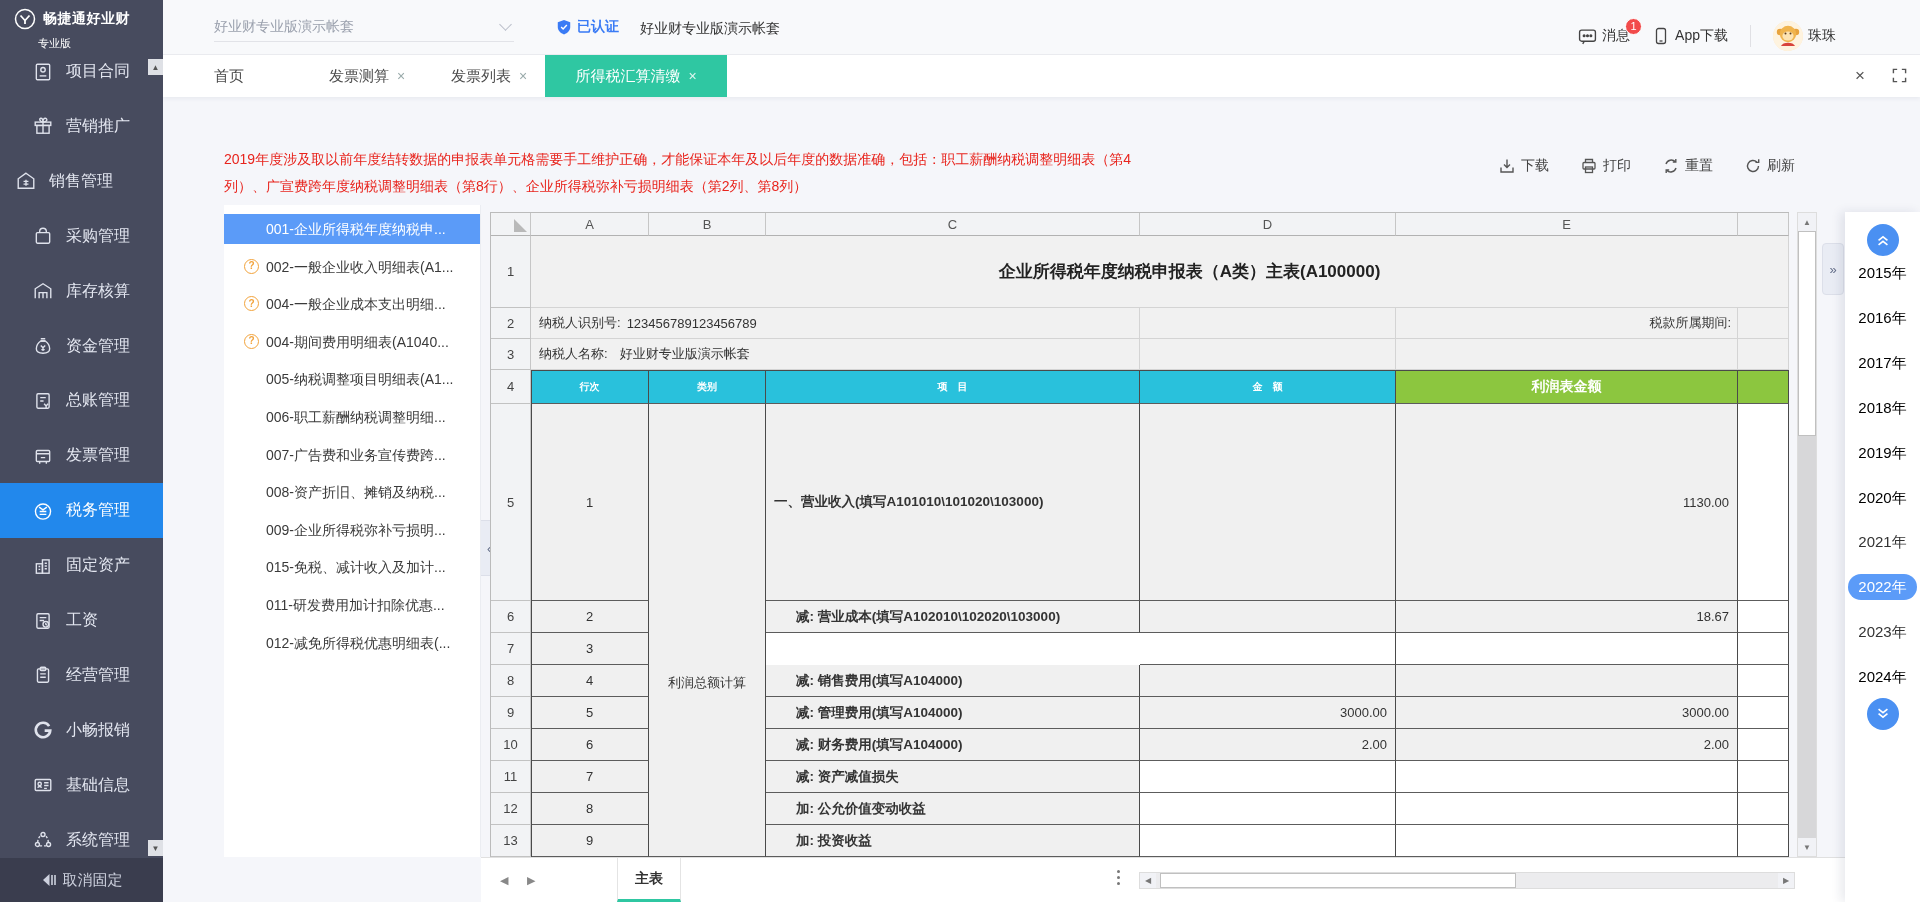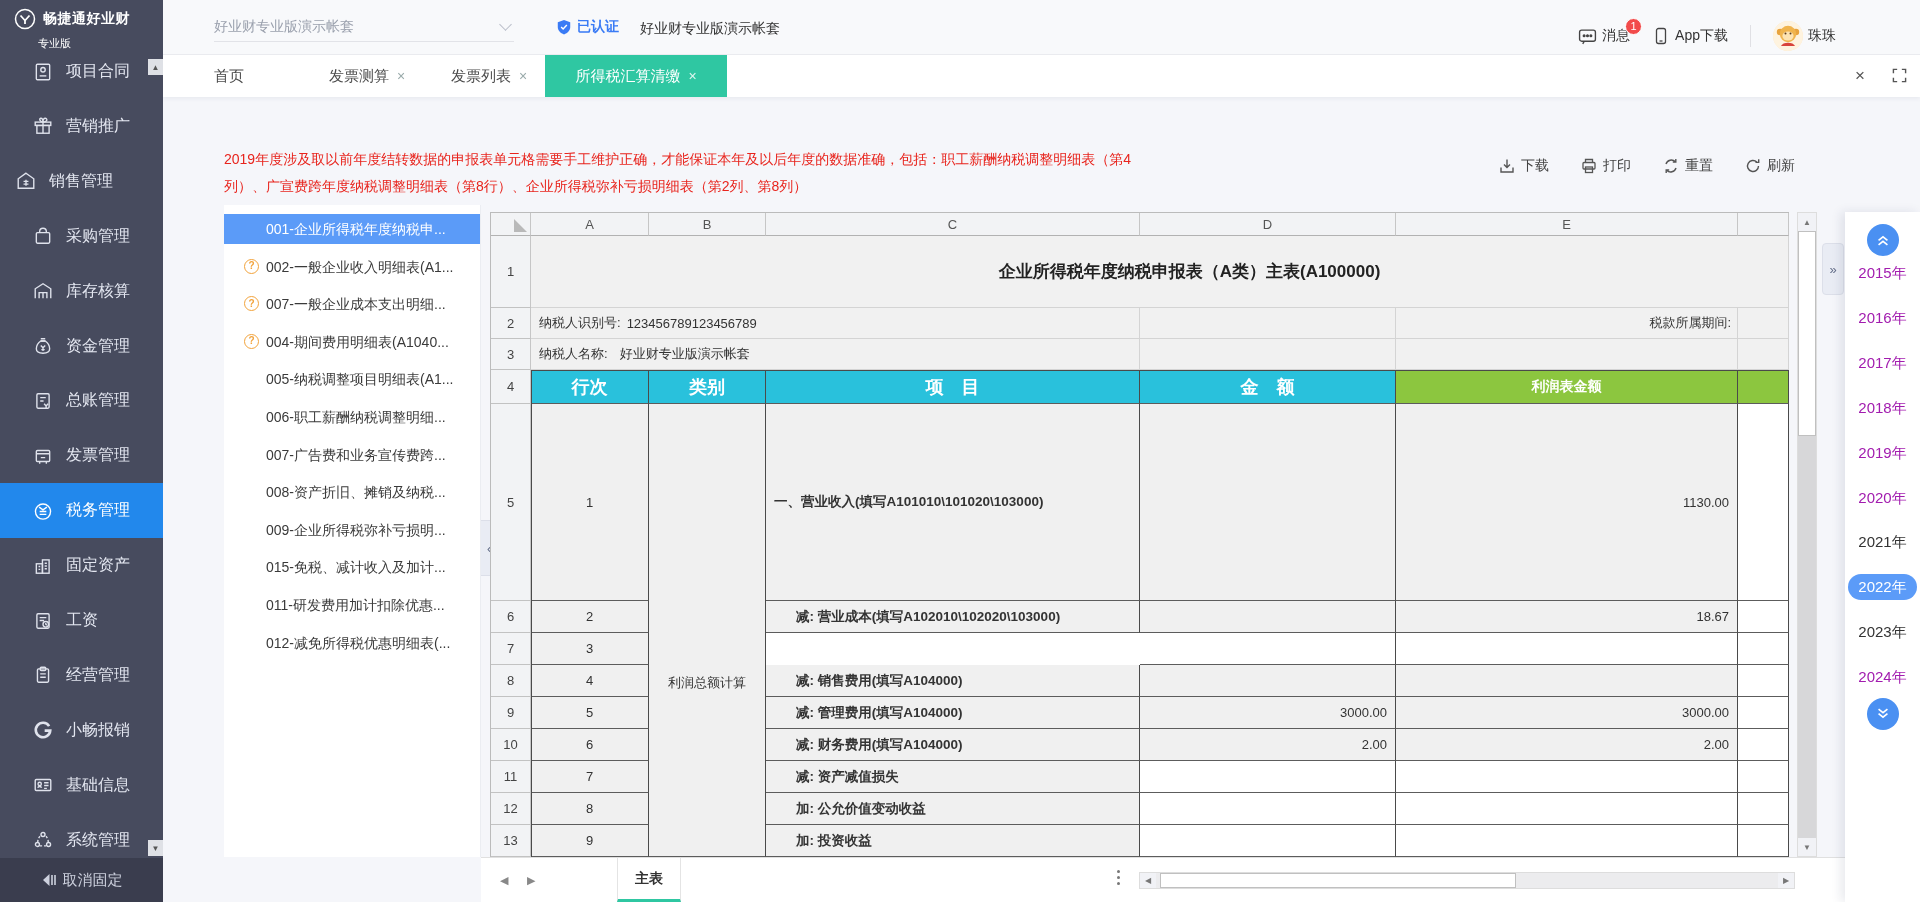--- a/index.html
+++ b/index.html
@@ -68,21 +68,21 @@
   
   .sheet{position:absolute;left:490px;top:212px;width:1299px;height:645px;background:#fff;border-left:1px solid #bbb;border-top:1px solid #bbb;overflow:hidden;}
   .cell{position:absolute;font-size:13px;color:#333;overflow:hidden;}
   .hdrcell{background:#f2f3f5;border-right:1px solid #c6c6c6;border-bottom:1px solid #b2b2b2;
     display:flex;align-items:center;justify-content:center;color:#555;font-size:13px;}
   .numcell{background:#f2f3f5;border-right:1px solid #c6c6c6;border-bottom:1px solid #c2c2c2;
     display:flex;align-items:center;justify-content:center;color:#444;font-size:13px;}
   .graycell{background:#f1f1f1;border-right:1px solid #d4d4d4;border-bottom:1px solid #d4d4d4;}
   .dc{border-right:1px solid #4a4a4a;border-bottom:1px solid #5c5c5c;background:#f0f0f0;}
   .dc.white{background:#fff;}
-  .chead{background:#29c1dc;color:#fff;font-weight:bold;font-size:18px;display:flex;align-items:center;justify-content:center;}
+  .chead{background:#29c1dc;color:#fff;font-weight:bold;font-size:10px;display:flex;align-items:center;justify-content:center;}
   .ghead{background:#8cc63f;color:#fff;font-weight:bold;font-size:14px;display:flex;align-items:center;justify-content:center;}
   .titlecell{display:flex;align-items:center;justify-content:center;font-size:17px;font-weight:bold;color:#222;text-indent:60px;}
   .lefttext{display:flex;align-items:center;padding-left:8px;font-size:13px;}
   .num{display:flex;align-items:center;justify-content:flex-end;padding-right:8px;font-size:13px;}
   .itemtext{display:flex;align-items:center;font-weight:bold;font-size:13.5px;}
   .corner-tri{position:absolute;right:3px;bottom:3px;width:0;height:0;border-bottom:13px solid #b9b9b9;border-right:13px solid transparent;}
 
   
   .vscroll{position:absolute;left:1797px;top:212px;width:20px;height:645px;background:#ececee;border:1px solid #ddd;}
   .vs-btn{position:absolute;left:0;width:18px;height:18px;background:#f1f2f6;color:#777;font-size:8px;display:flex;align-items:center;justify-content:center;cursor:pointer;}
@@ -96,21 +96,21 @@
     border-bottom:3px solid #2fc7a2;display:flex;align-items:center;justify-content:center;font-size:14px;font-weight:bold;color:#333;cursor:pointer;}
   .bb-dots{position:absolute;left:636px;top:12px;display:flex;flex-direction:column;gap:3px;cursor:pointer;}
   .bb-dots i{width:3px;height:3px;border-radius:50%;background:#777;}
   .hscroll{position:absolute;left:658px;top:14px;width:656px;height:17px;background:#ececee;border:1px solid #ddd;}
   .hs-btn{position:absolute;top:0;width:16px;height:15px;background:#f1f2f6;color:#777;font-size:8px;display:flex;align-items:center;justify-content:center;cursor:pointer;}
   .hs-thumb{position:absolute;left:20px;top:0;width:356px;height:15px;background:#fff;border:1px solid #c0c0c0;cursor:pointer;}
 
   
   .yearpanel{position:absolute;left:1845px;top:212px;width:75px;height:690px;background:#fff;box-shadow:-4px 0 10px rgba(30,40,80,.10);}
   .year-item{position:absolute;left:0;width:100%;height:26px;line-height:26px;text-align:center;font-size:15px;cursor:pointer;}
-  .year-item.muted{color:#a21caf;}
+  .year-item.muted{color:#000000;}
   .year-item.normal{color:#333;}
   .year-pill{display:inline-block;background:#5b9bf8;color:#fff;border-radius:14px;padding:0 10px;height:26px;line-height:26px;}
   .year-btn{position:absolute;left:22px;width:32px;height:32px;border-radius:50%;background:#4a90f2;display:flex;align-items:center;justify-content:center;cursor:pointer;}
 </style>
 </head>
 <body>
 
 <div class="screen">
 
   <div class="topbar">
@@ -412,21 +412,21 @@
           </svg>
         </span>
       <span>刷新</span>
     </div>
   </div>
 
   <div class="report-panel">
     <div id="report-holder">
         <div class="rp-item selected" style="top: 9px;"><div style="display: inline;">001-企业所得税年度纳税申...</div></div>
         <div class="rp-item" style="top: 46.6px;"><div class="rp-help">?</div><div style="display: inline;">002-一般企业收入明细表(A1...</div></div>
-        <div class="rp-item" style="top: 84.2px;"><div class="rp-help">?</div><div style="display: inline;">007-一般企业成本支出明细...</div></div>
+        <div class="rp-item" style="top: 84.2px;"><div class="rp-help">?</div><div style="display: inline;">004-一般企业成本支出明细...</div></div>
         <div class="rp-item" style="top: 121.8px;"><div class="rp-help">?</div><div style="display: inline;">004-期间费用明细表(A1040...</div></div>
         <div class="rp-item" style="top: 159.4px;"><div style="display: inline;">005-纳税调整项目明细表(A1...</div></div>
         <div class="rp-item" style="top: 197px;"><div style="display: inline;">006-职工薪酬纳税调整明细...</div></div>
         <div class="rp-item" style="top: 234.6px;"><div style="display: inline;">007-广告费和业务宣传费跨...</div></div>
         <div class="rp-item" style="top: 272.2px;"><div style="display: inline;">008-资产折旧、摊销及纳税...</div></div>
         <div class="rp-item" style="top: 309.8px;"><div style="display: inline;">009-企业所得税弥补亏损明...</div></div>
         <div class="rp-item" style="top: 347.4px;"><div style="display: inline;">015-免税、减计收入及加计...</div></div>
         <div class="rp-item" style="top: 385px;"><div style="display: inline;">011-研发费用加计扣除优惠...</div></div>
         <div class="rp-item" style="top: 422.6px;"><div style="display: inline;">012-减免所得税优惠明细表(...</div></div>
       </div>

